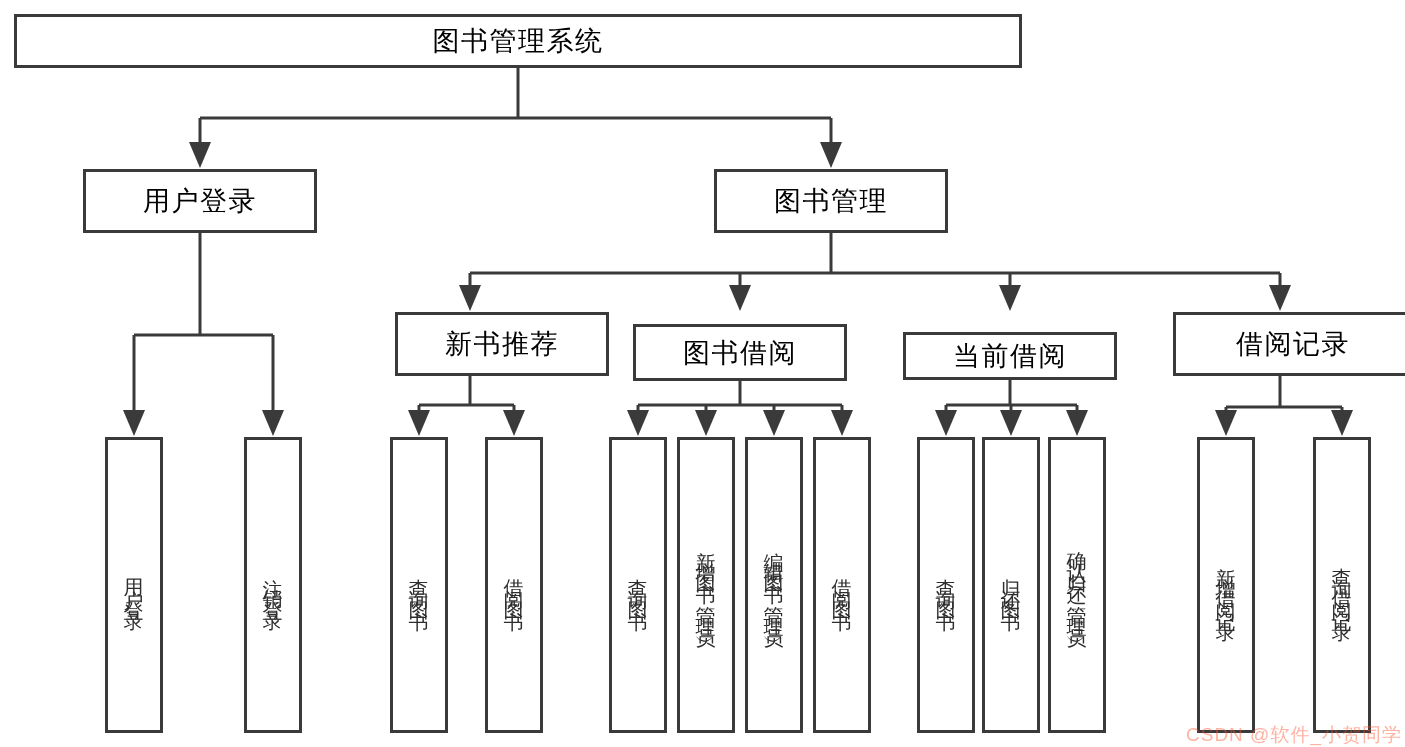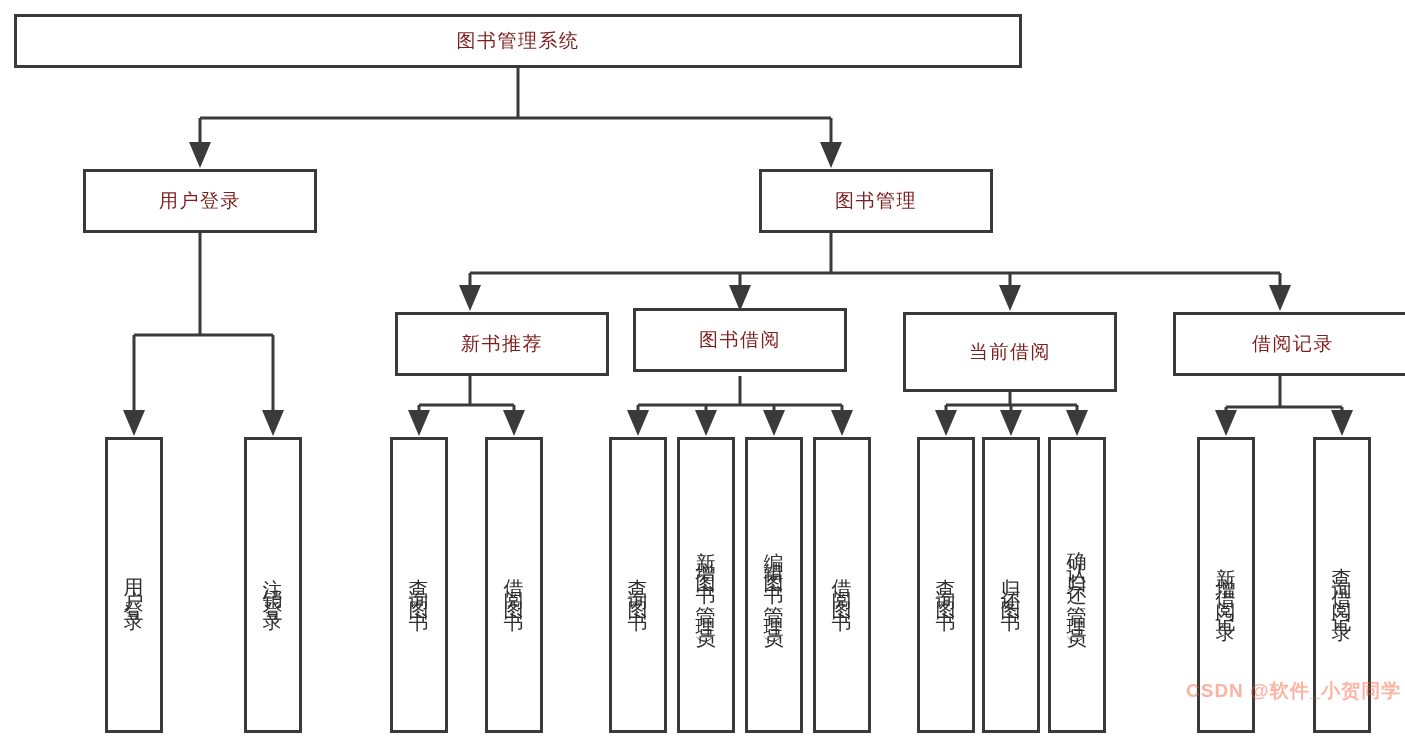--- a/index.html
+++ b/index.html
@@ -3,47 +3,47 @@
 <meta charset="utf-8">
 <style>
   html,body{margin:0;padding:0;background:#ffffff;}
   body{width:1405px;height:747px;font-family:"Liberation Sans",sans-serif;}
   .stage{position:relative;width:1405px;height:747px;background:#ffffff;overflow:hidden;}
   svg.wires{position:absolute;left:0;top:0;z-index:1;}
   .hbox{
     position:absolute;z-index:2;box-sizing:border-box;
     border:3px solid #3a3a3a;background:#ffffff;
     display:flex;align-items:center;justify-content:center;
-    font-size:19px;color:#7f1d1d;letter-spacing:1.5px;
+    font-size:27px;color:#000000;letter-spacing:1.5px;
   }
   .vbox{
     position:absolute;z-index:2;box-sizing:border-box;
     border:3px solid #3a3a3a;background:#ffffff;
     top:437px;width:58px;height:296px;
     display:flex;align-items:center;justify-content:center;
   }
   .vbox span{
     writing-mode:vertical-rl;text-orientation:mixed;white-space:nowrap;
     font-size:20px;letter-spacing:11px;color:#2e2e2e;line-height:1;
   }
   #n-root{left:14px;top:14px;width:1008px;height:54px;}
   #n-user-login{left:83px;top:169px;width:234px;height:64px;}
-  #n-book-mgmt{left:714px;top:169px;width:234px;height:64px;margin-left:45px;}
+  #n-book-mgmt{left:714px;top:169px;width:234px;height:64px;}
   #n-new-book{left:363px;top:312px;width:214px;height:64px;margin-left:32px;}
-  #n-book-borrow{left:633px;top:308px;width:214px;height:64px;text-align:center;}
-  #n-current-borrow{left:903px;top:312px;width:214px;height:80px;}
+  #n-book-borrow{left:633px;top:324px;width:214px;height:57px;text-align:center;}
+  #n-current-borrow{left:903px;top:332px;width:214px;height:48px;}
   #n-borrow-records{left:1173px;top:312px;width:240px;height:64px;}
   #n-u1{left:105px;} #n-u2{left:244px;}
   #n-a1{left:390px;} #n-a2{left:485px;}
   #n-b1{left:609px;} #n-b2{left:677px;} #n-b3{left:745px;} #n-b4{left:813px;}
   #n-c1{left:917px;} #n-c2{left:982px;} #n-c3{left:1048px;}
   #n-d1{left:1197px;} #n-d2{left:1313px;}
   .watermark{
-    position:absolute;left:1186px;top:678px;z-index:3;white-space:nowrap;
-    font-size:19px;color:rgba(252,85,49,0.45);letter-spacing:1px;font-weight:bold;
+    position:absolute;left:1186px;top:722px;z-index:3;white-space:nowrap;
+    font-size:19px;color:rgba(252,85,49,0.45);letter-spacing:1px;
   }
 </style>
 </head>
 <body>
 
 <div class="stage">
 
   <svg class="wires" width="1405" height="747" viewBox="0 0 1405 747">
     <g stroke="#3a3a3a" stroke-width="3" fill="none">
       <path d="M518 68 V118 M200 118 H831 M200 118 V144 M831 118 V144"></path>

